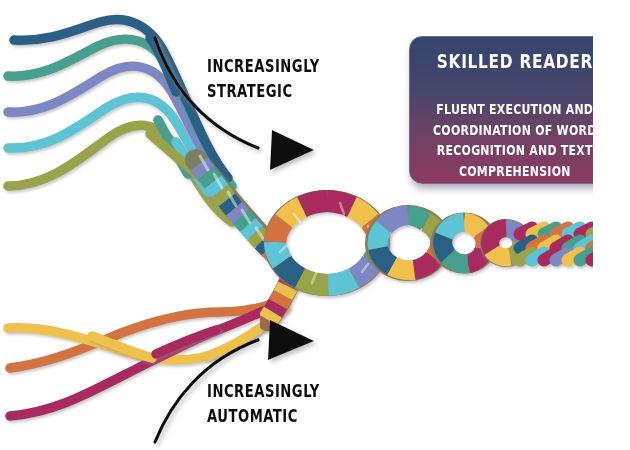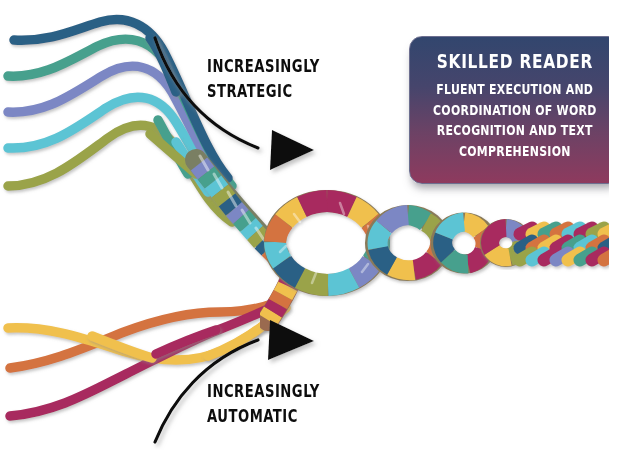--- a/index.html
+++ b/index.html
@@ -9,21 +9,20 @@
   }
   body {
     font-family: "Liberation Sans", sans-serif;
   }
   #canvas {
     position: relative;
     width: 593px;
     height: 450px;
     background: #ffffff;
     overflow: hidden;
-    padding-left: 16px;
   }
   #rope-svg {
     position: absolute;
     left: 0;
     top: 0;
     width: 630px;
     height: 450px;
   }
   .label-block {
     position: absolute;
@@ -51,20 +50,21 @@
     background: linear-gradient(to bottom, #32466e 0%, #46456c 34%, #6d4265 66%, #8e3a5e 100%);
     border: 1px solid #6d6f90;
     box-shadow: 0 7px 9px -3px rgba(90,90,100,0.55);
     box-sizing: border-box;
     display: flex;
     flex-direction: column;
     align-items: center;
     justify-content: flex-start;
     padding-top: 13px;
     overflow: hidden;
+    gap: 20px;
   }
   #box-title {
     font-family: "DejaVu Sans Condensed", "Liberation Sans Narrow", "Liberation Sans", sans-serif;
     font-weight: bold;
     font-size: 19px;
     color: #ffffff;
     letter-spacing: 0.8px;
     text-transform: uppercase;
     transform: scaleX(0.9);
     margin-bottom: 7px;

